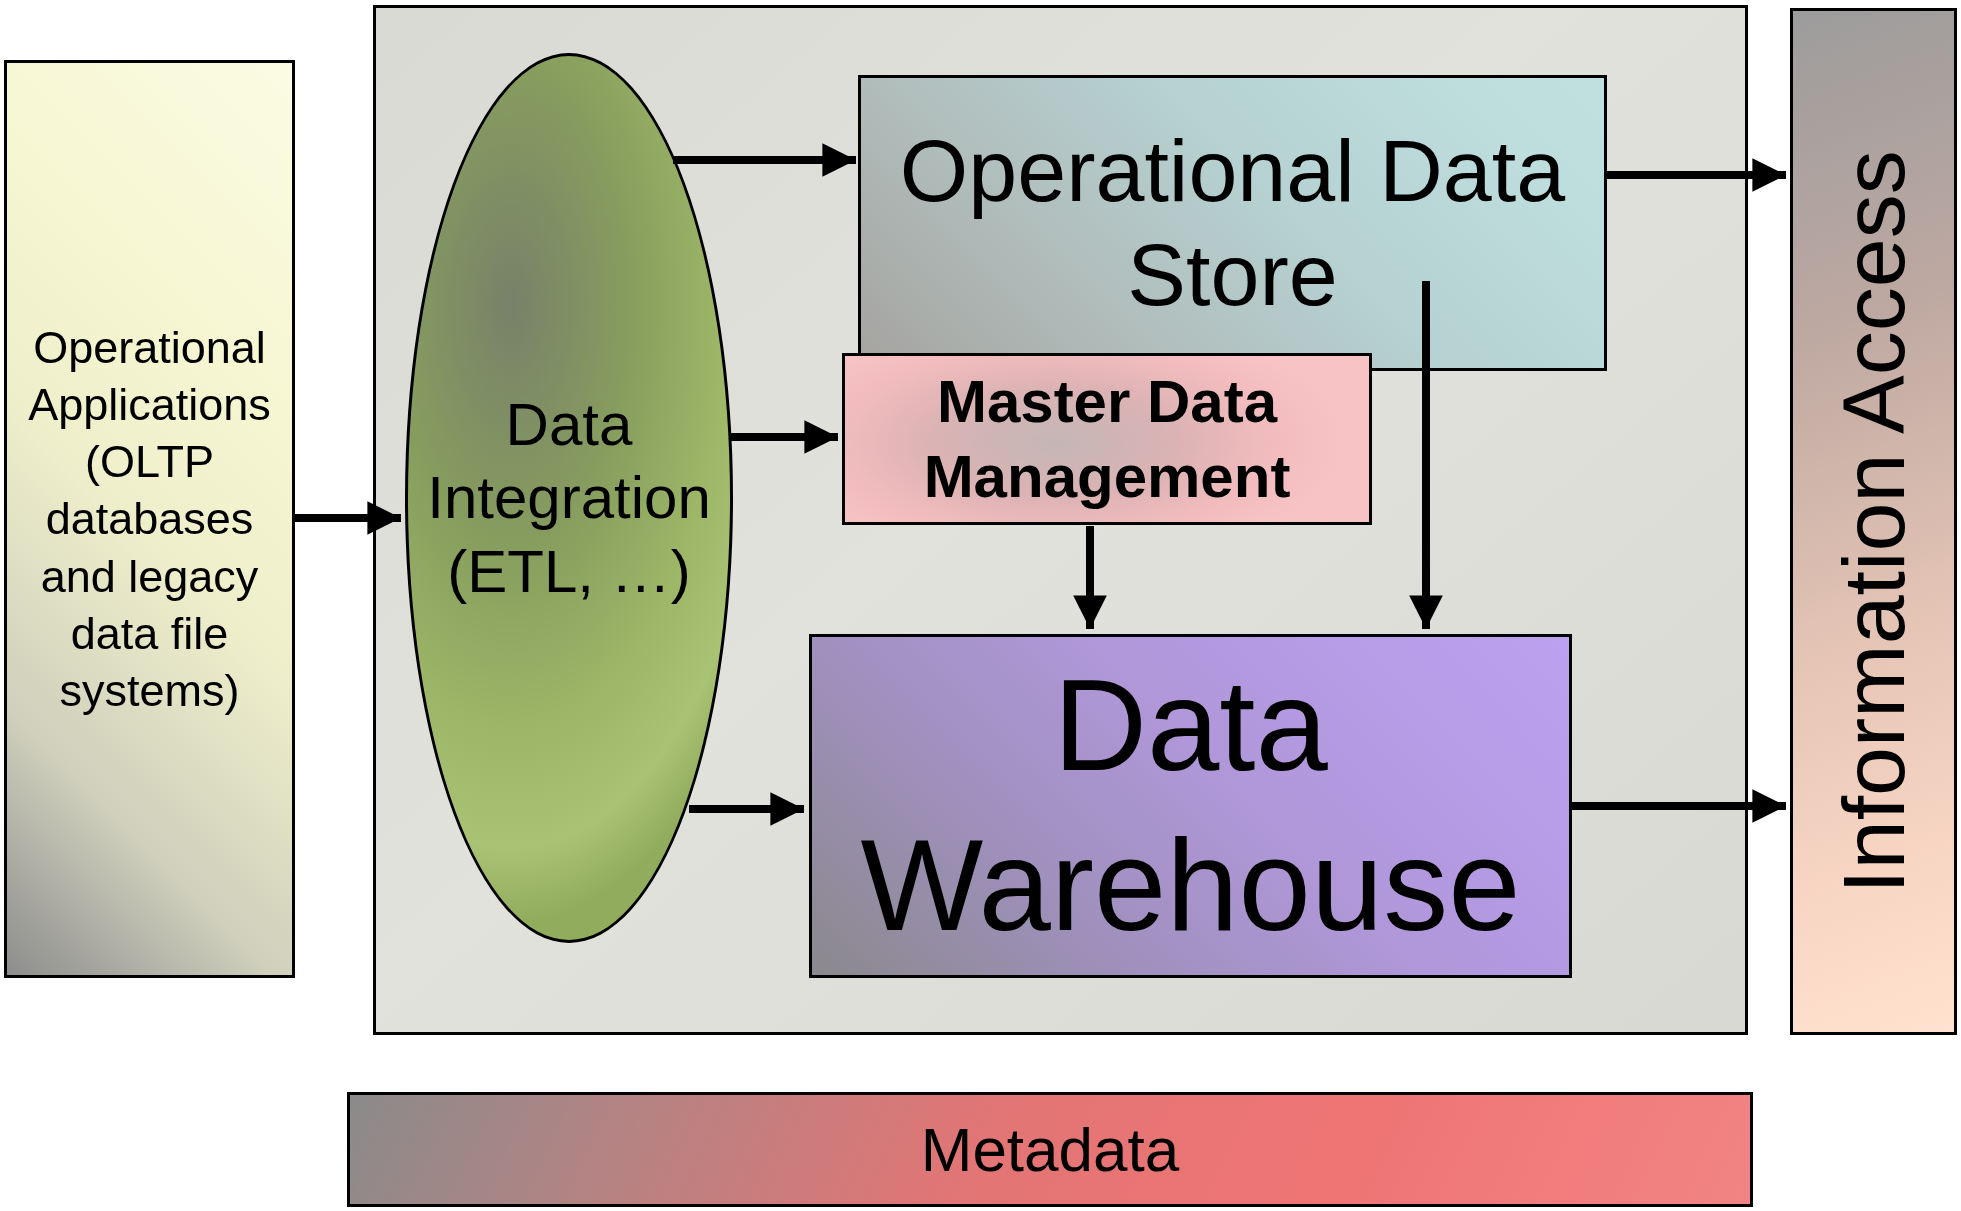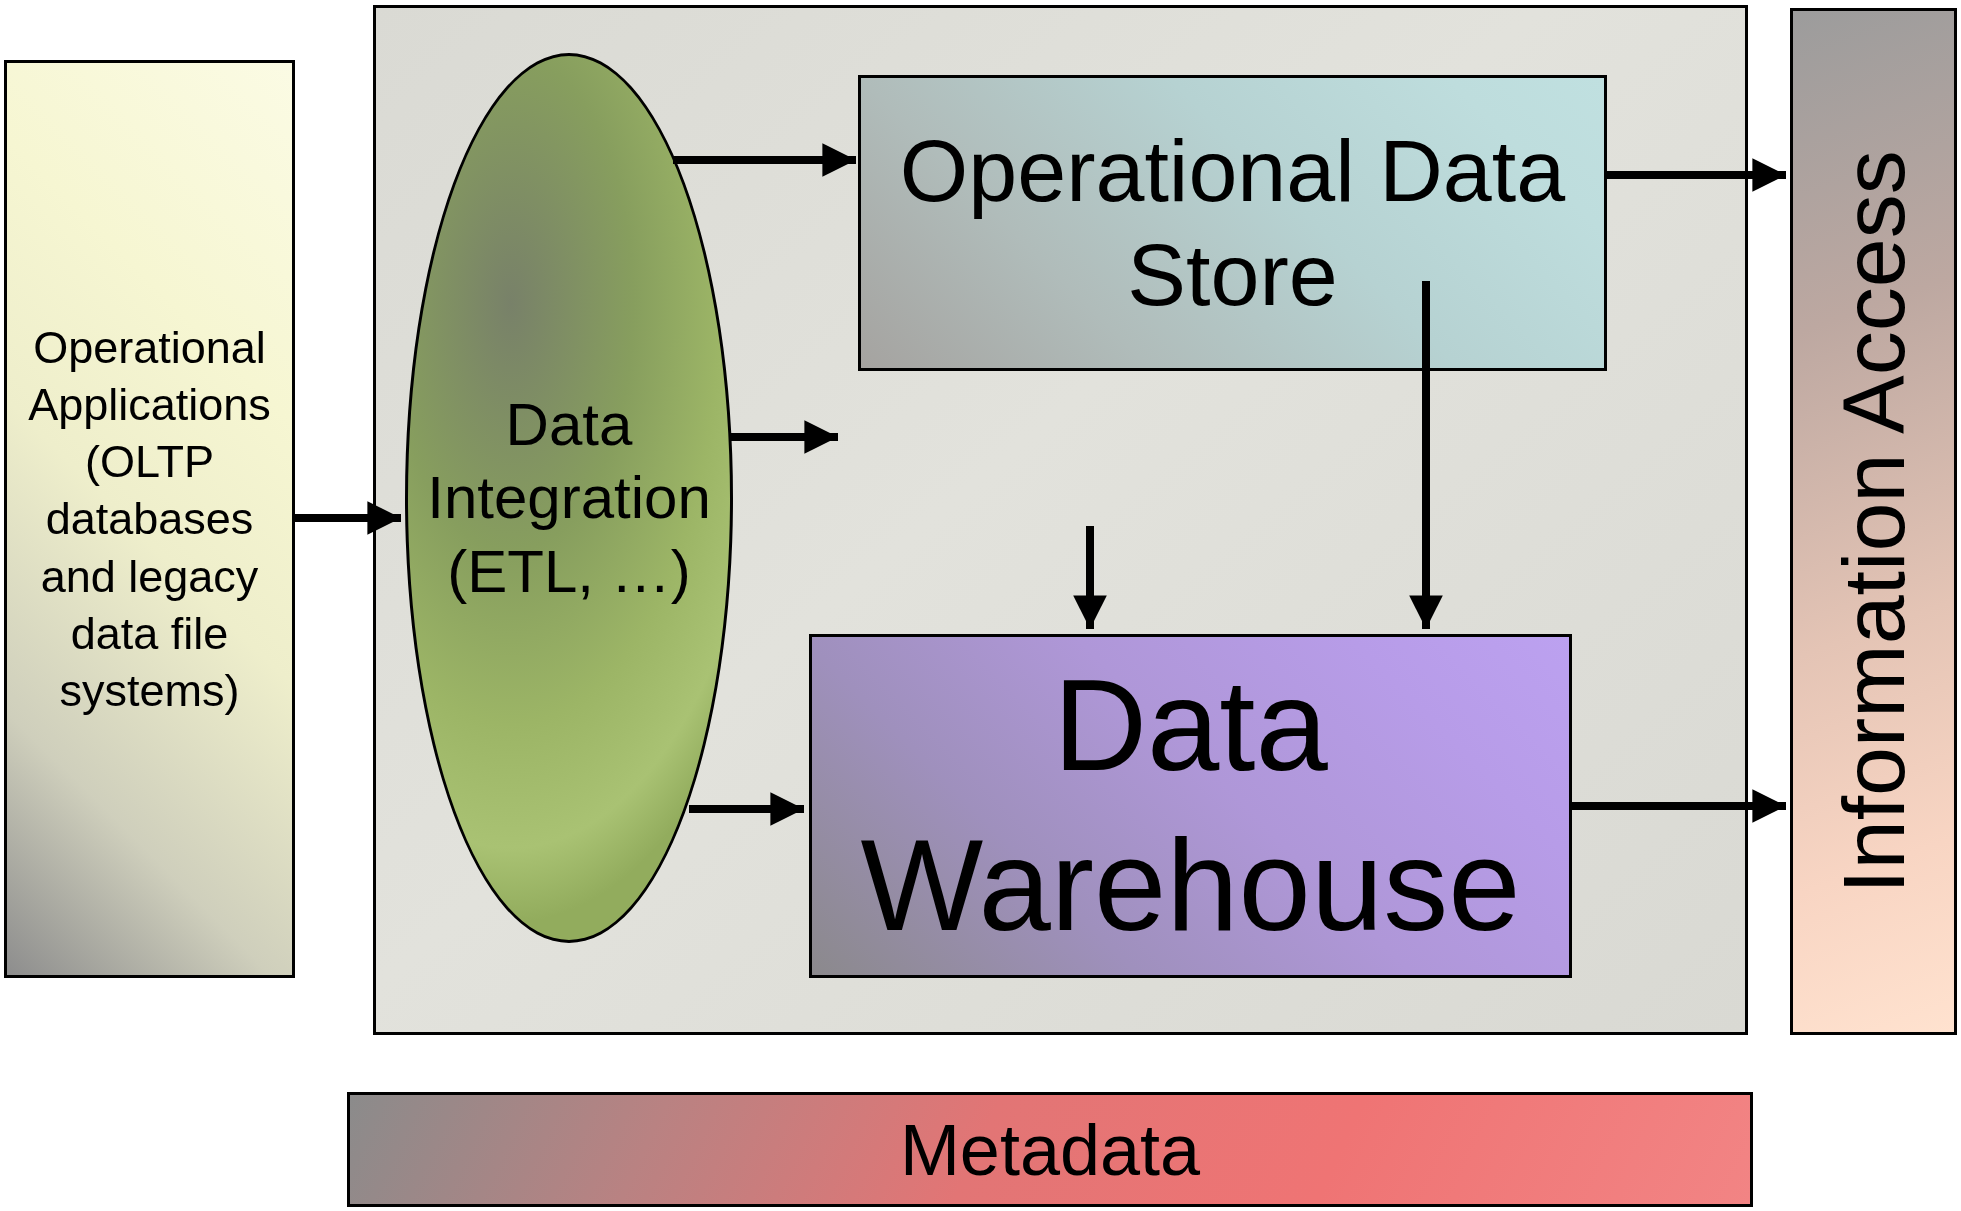--- a/index.html
+++ b/index.html
@@ -77,21 +77,21 @@
   .ia-box .label {
     transform: rotate(-90deg);
     white-space: nowrap;
     font-size: 88px;
   }
 
   
   .meta-bar {
     left: 347px; top: 1092px; width: 1406px; height: 115px;
     background: linear-gradient(115deg, #8b8b8b 0%, #b98282 22%, #e27575 45%, #ef7474 70%, #f28484 100%);
-    font-size: 72px;
+    font-size: 62px;
   }
 
   
   .arrows {
     position: absolute;
     left: 0; top: 0;
     width: 1961px; height: 1211px;
     pointer-events: none;
   }
   .arrows line { stroke: #000000; stroke-width: 8; }
@@ -117,20 +117,24 @@
     <div class="label">Data
 Integration
 (ETL, …)</div>
   </div>
 
   <div class="node ods-box">
     <div class="label">Operational Data
 Store</div>
   </div>
 
+  <div class="node mdm-box">
+    <div class="label">Master Data
+Management</div>
+  </div>
 
   <div class="node dw-box">
     <div class="label">Data
 Warehouse</div>
   </div>
 
   <div class="node ia-box">
     <div class="label">Information Access</div>
   </div>
 

